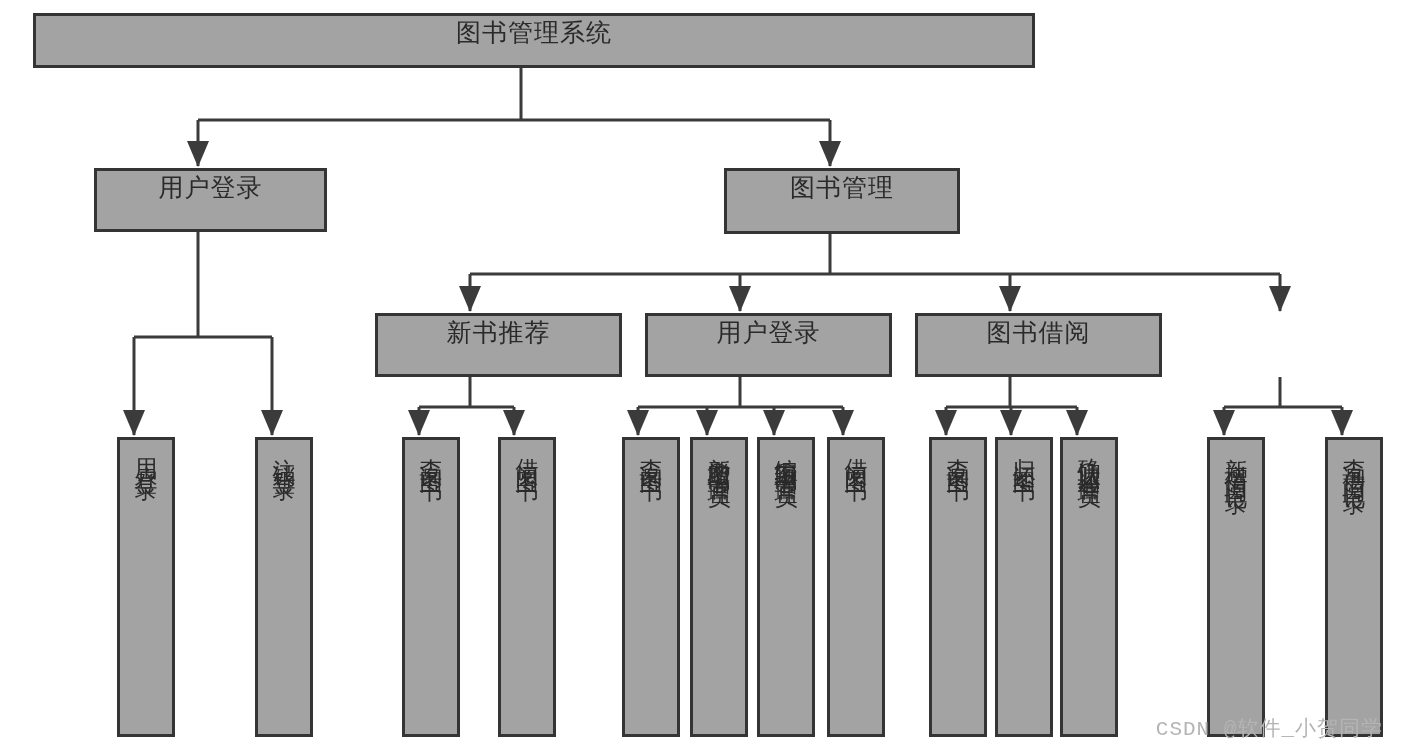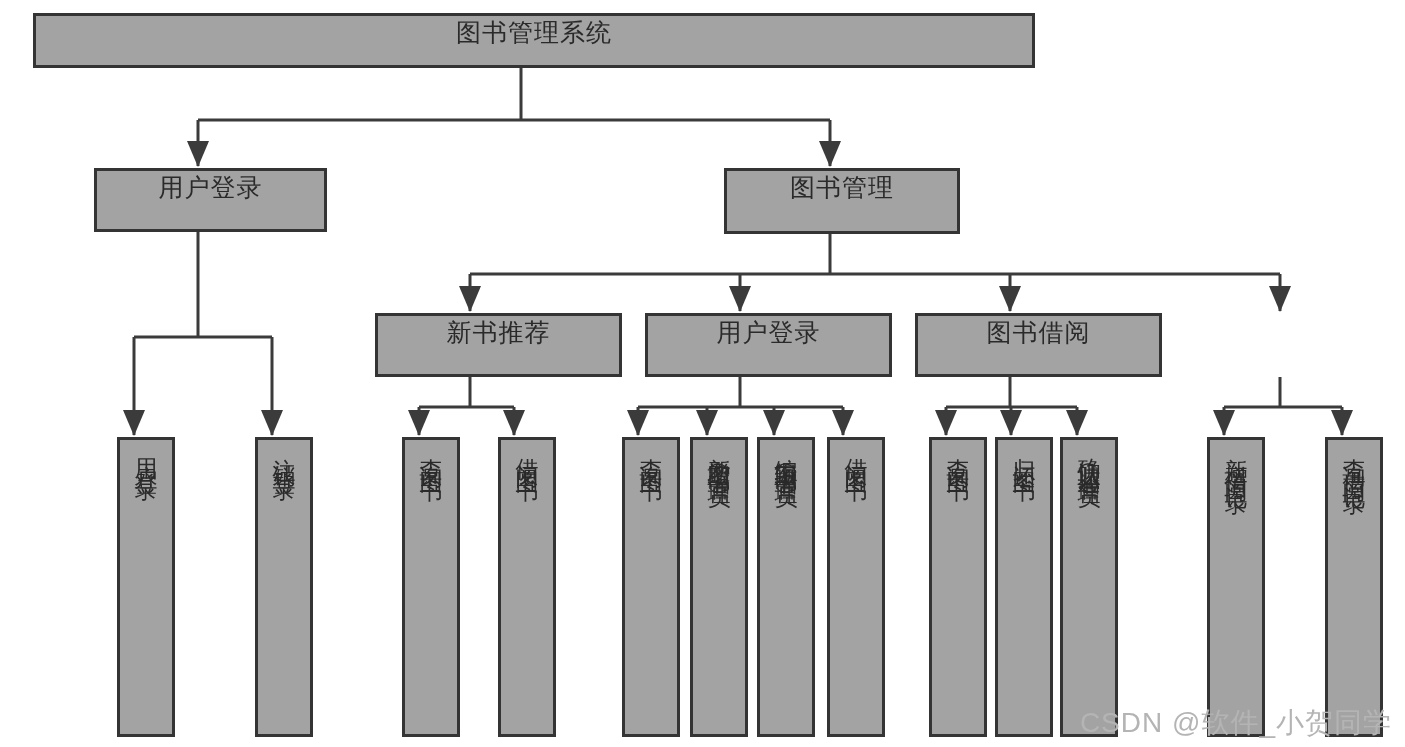--- a/index.html
+++ b/index.html
@@ -54,26 +54,27 @@
   .leaf       { top: 437px; width: 58px; height: 300px; }
   .lf-a1 { left: 105px; }  .lf-a2 { left: 243px; }
   .lf-b1 { left: 390px; }  .lf-b2 { left: 486px; }
   .lf-c1 { left: 610px; }  .lf-c2 { left: 678px; }
   .lf-c3 { left: 745px; }  .lf-c4 { left: 815px; }
   .lf-d1 { left: 917px; }  .lf-d2 { left: 983px; }
   .lf-d3 { left: 1048px; }
   .lf-e1 { left: 1195px; } .lf-e2 { left: 1313px; }
   #watermark {
     position: absolute;
-    right: 13px;
+    right: 22px;
     bottom: 5px;
-    font-size: 28px;
+    font-size: 21px;
     color: #b4b4b4;
     letter-spacing: 1px;
     white-space: nowrap;
+    font-family: Liberation Mono, monospace;
   }
 </style>
 </head>
 <body>
 
 <div id="stage">
 
   <svg id="connectors" viewBox="0 0 1405 747" xmlns="http://www.w3.org/2000/svg">
     <defs>
       <marker id="ah" markerUnits="userSpaceOnUse" markerWidth="26" markerHeight="22" refX="25" refY="11" orient="auto">

